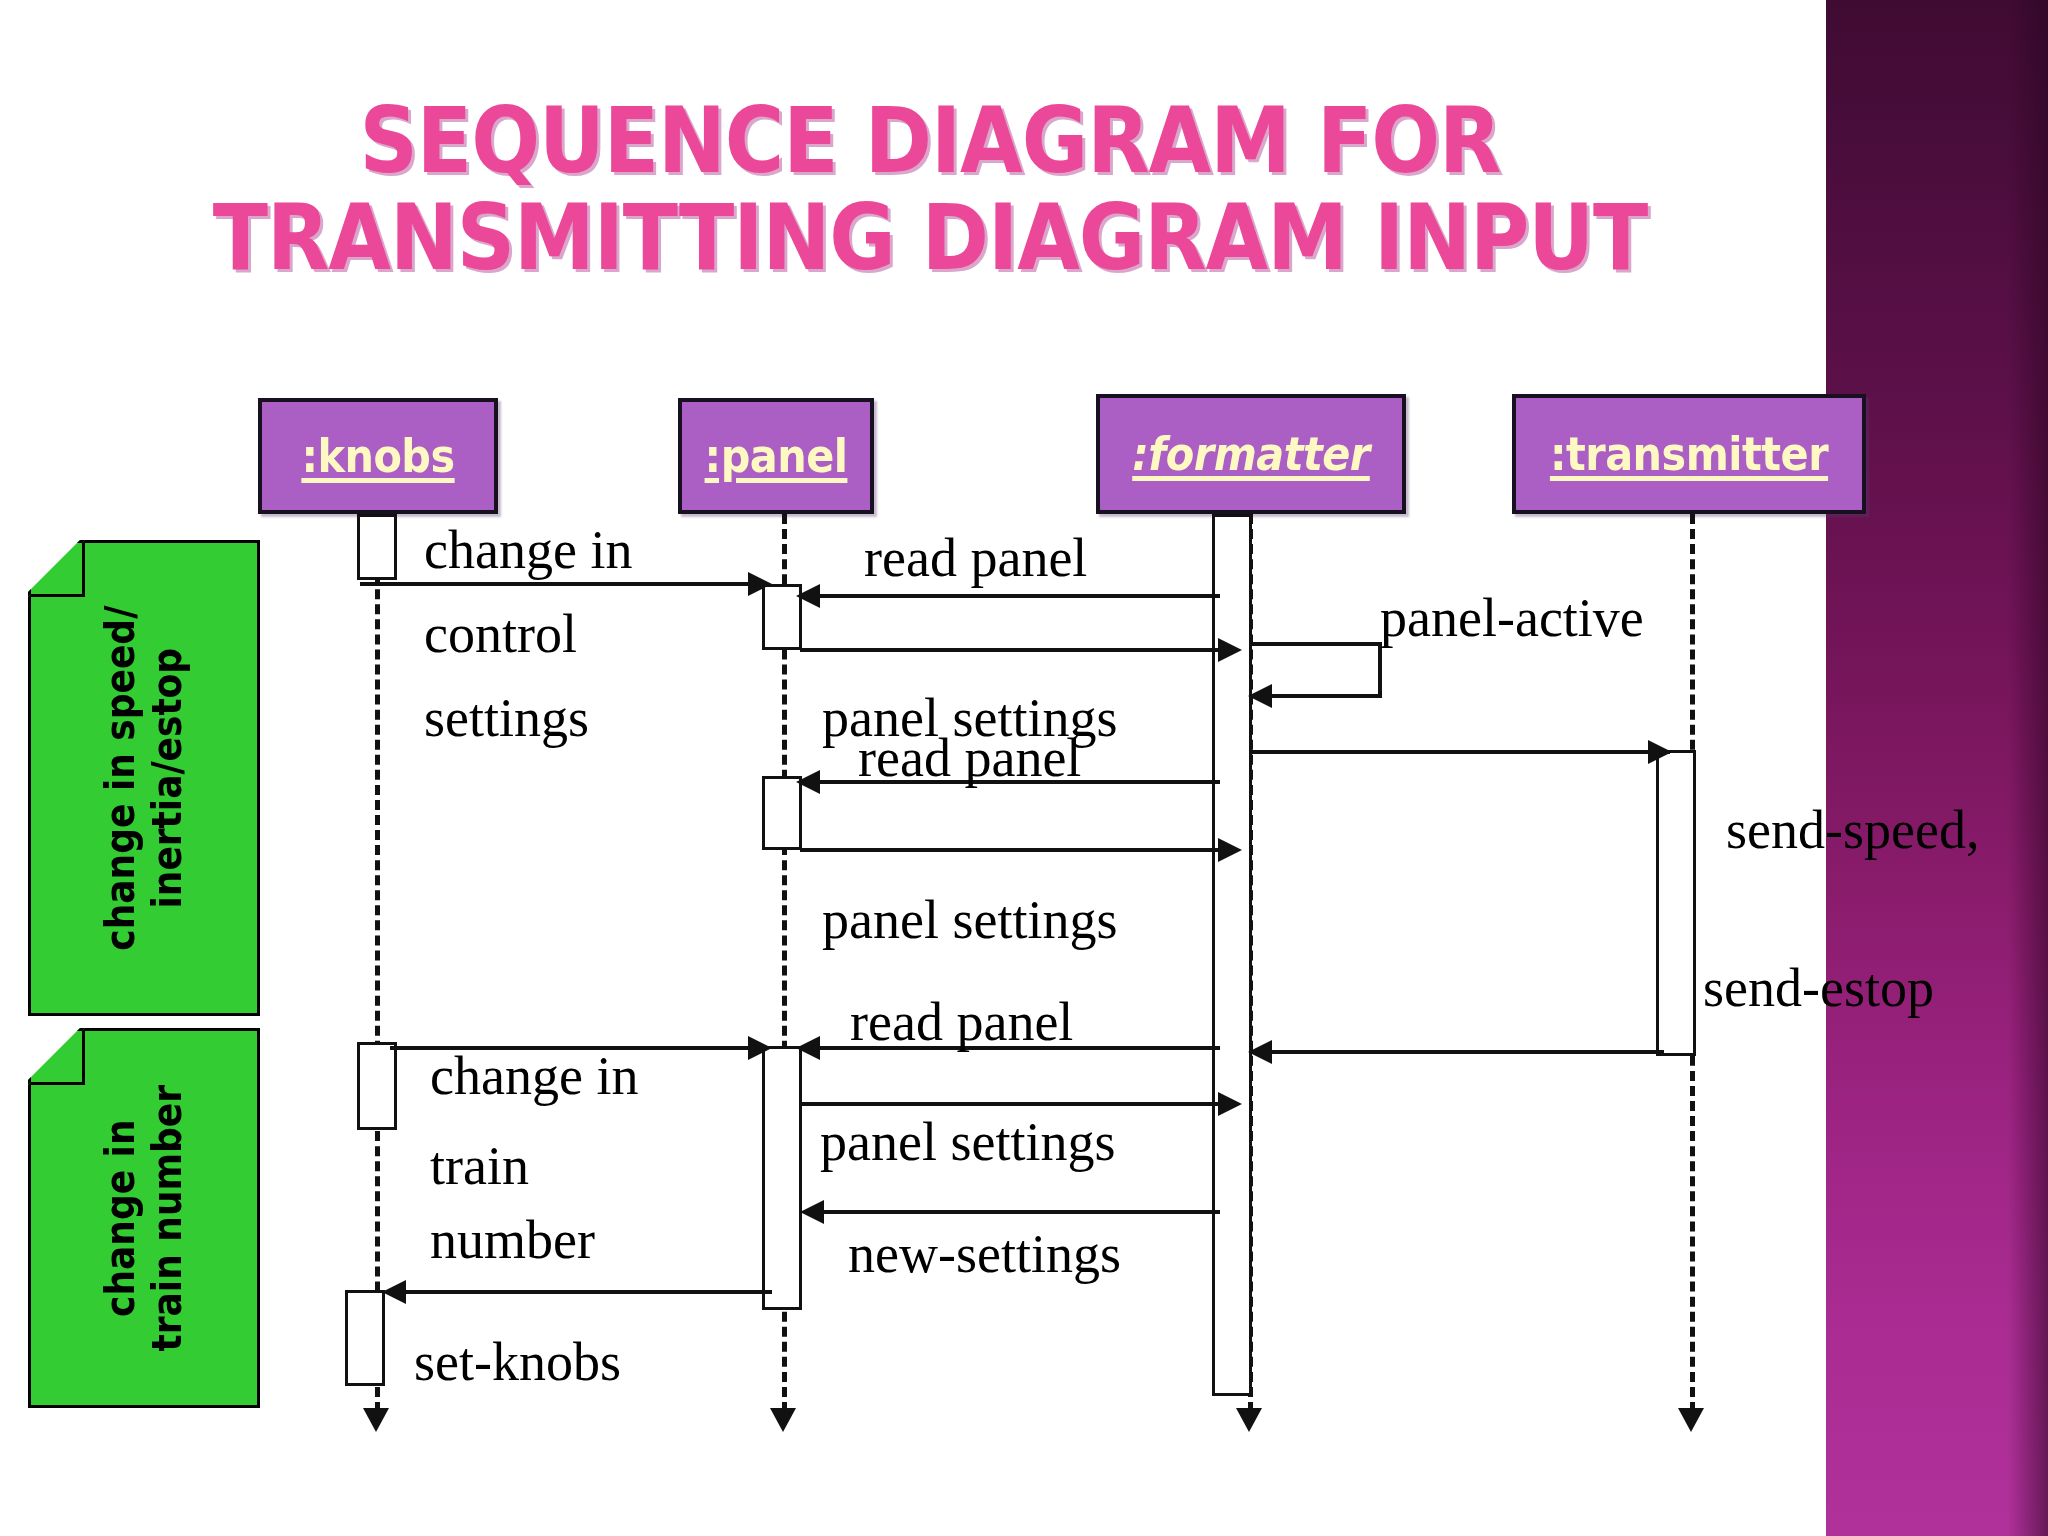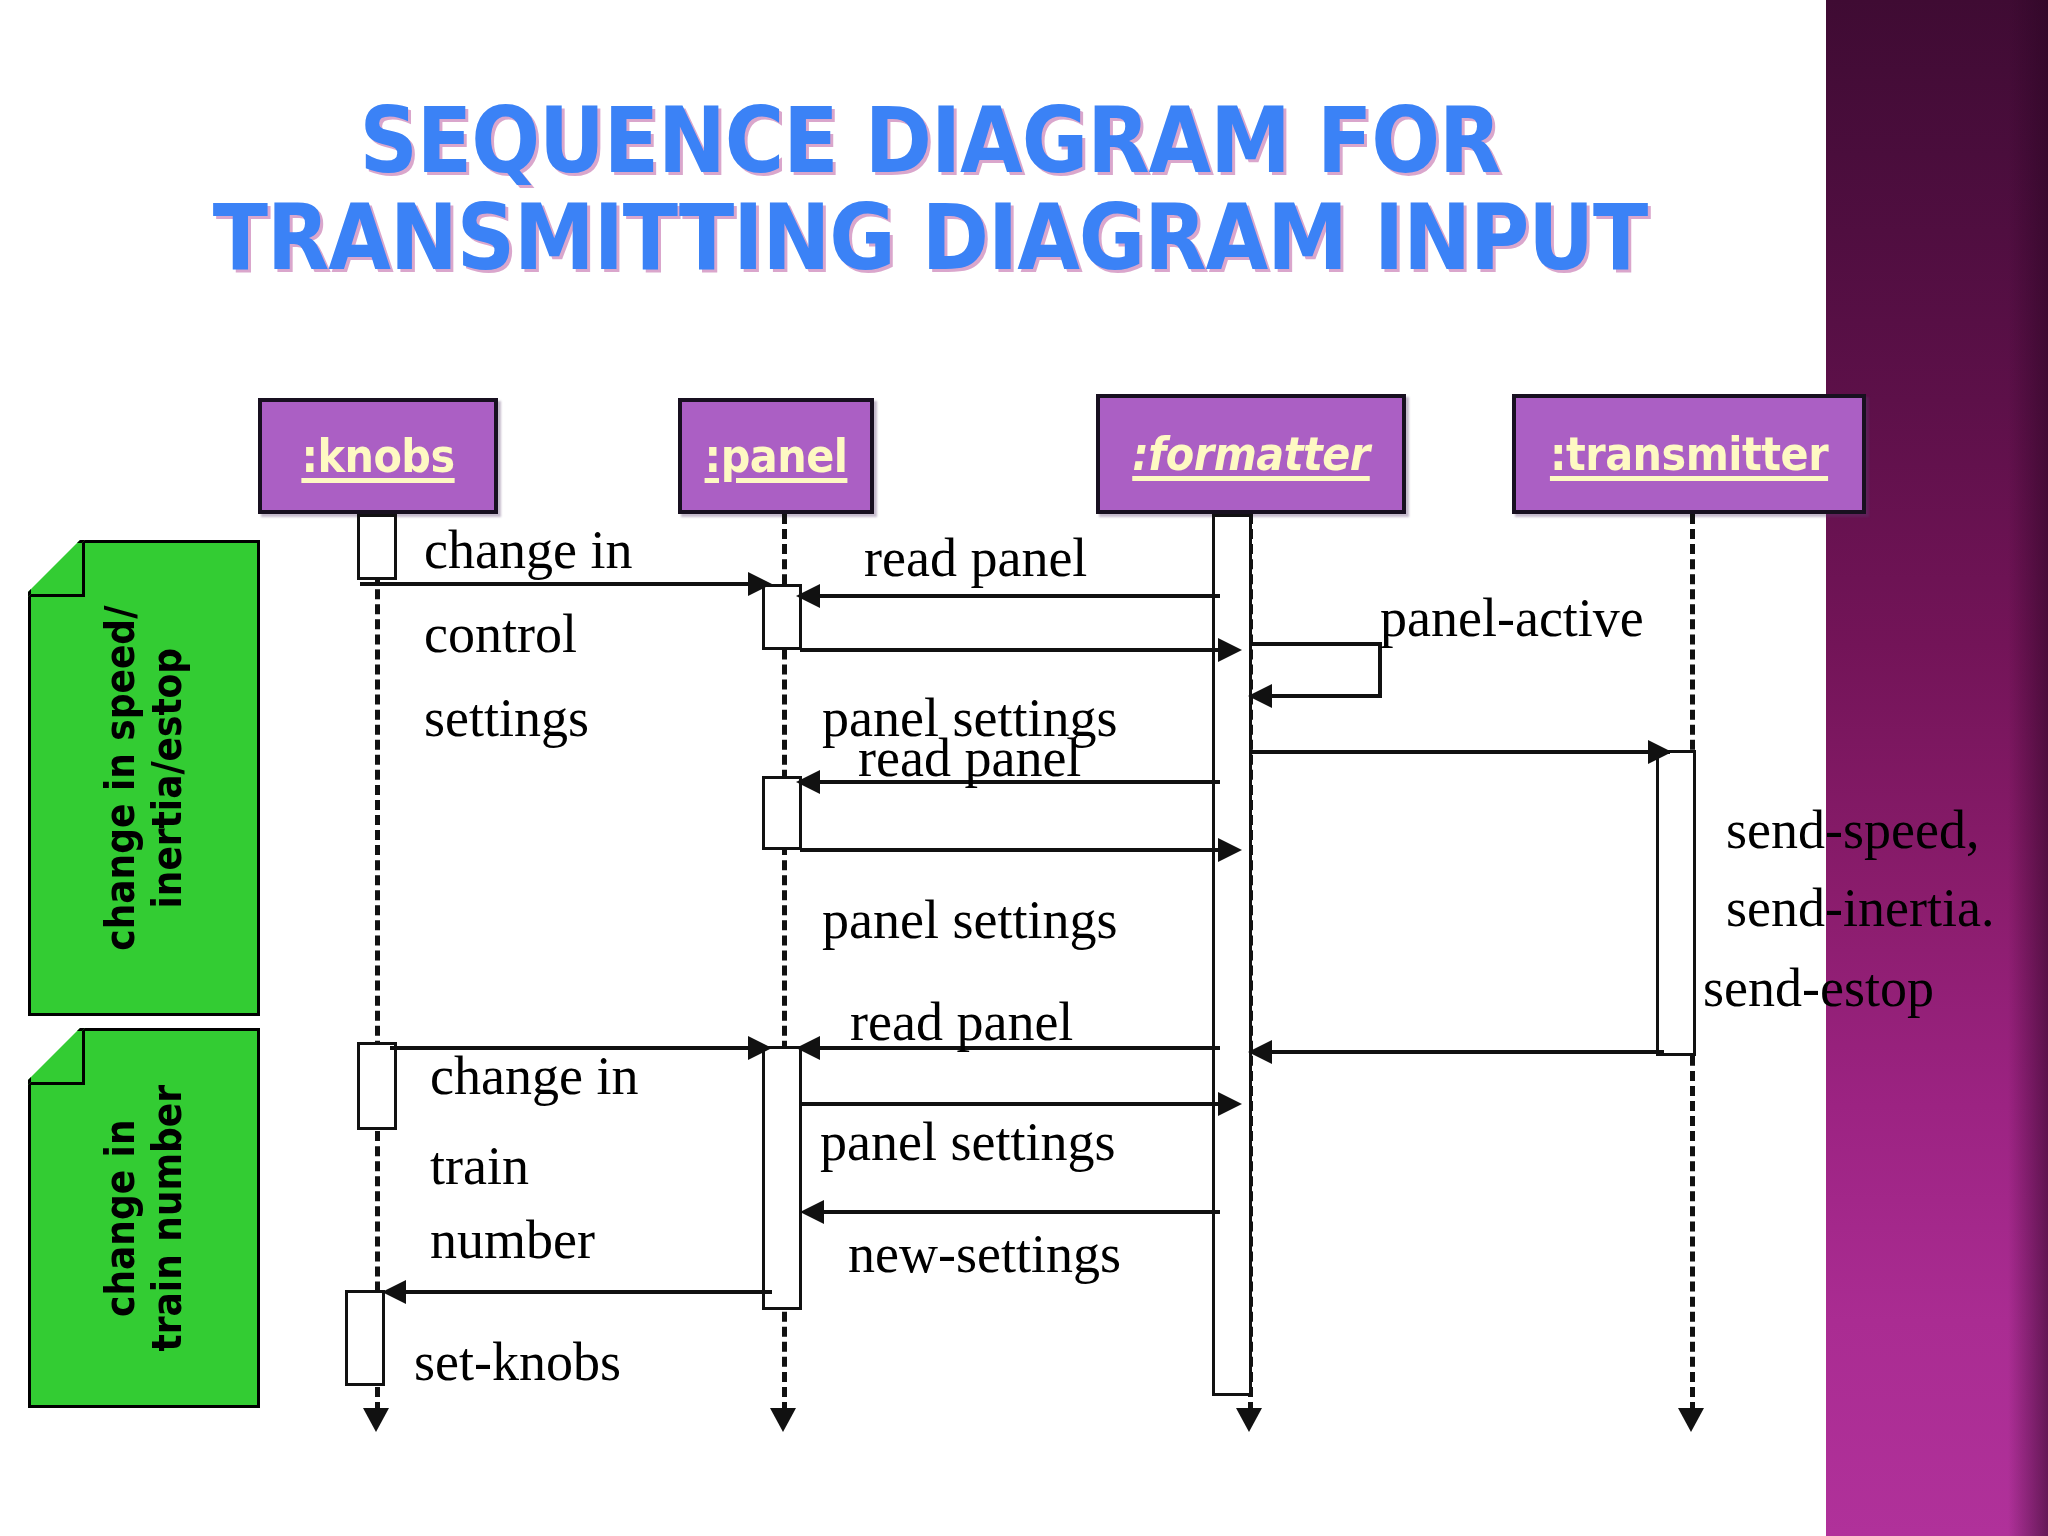--- a/index.html
+++ b/index.html
@@ -15,21 +15,21 @@
         #8a1c6c 58%, #9c2382 72%, #aa2c92 86%, #b0319a 100%);
   }
   .band-edge{
     position:absolute; top:0; left:2008px; width:40px; height:1536px;
     background:linear-gradient(to right, rgba(40,5,33,0) 0%, rgba(40,5,33,.55) 100%);
   }
 
   
   .title{
     position:absolute; left:120px; top:92px; width:1620px;
-    text-align:center; color:#3b82f6;
+    text-align:center; color:#ec4899;
     font-family:"DejaVu Sans Condensed","Liberation Sans",sans-serif;
     font-weight:bold; font-size:90px; line-height:1.08;
     letter-spacing:-1px;
     text-shadow:3px 3px 0 rgba(150,0,110,.35);
   }
   .title .l2{display:block;}
 
   
   .actor{
     position:absolute; box-sizing:border-box;
@@ -199,21 +199,20 @@
   <div class="lbl" style="left:858px;top:728px;">read panel</div>
 
   <div class="lbl" style="left:1380px;top:588px;">panel-active</div>
 
 
   <div class="lbl" style="left:822px;top:890px;">panel settings</div>
 
   <div class="lbl" style="left:850px;top:992px;">read panel</div>
 
   <div class="lbl" style="left:1726px;top:800px;">send-speed,</div>
-  <div class="lbl" style="left:1726px;top:878px;">send-inertia.</div>
   <div class="lbl" style="left:1660px;top:958px;margin-left:43px;">send-estop</div>
 
   <div class="lbl" style="left:430px;top:1046px;">change in</div>
   <div class="lbl" style="left:430px;top:1128px;margin-top:8px;">train</div>
   <div class="lbl" style="left:430px;top:1210px;">number</div>
 
   <div class="lbl" style="left:820px;top:1112px;">panel settings</div>
 
   <div class="lbl" style="left:848px;top:1224px;">new-settings</div>
 

